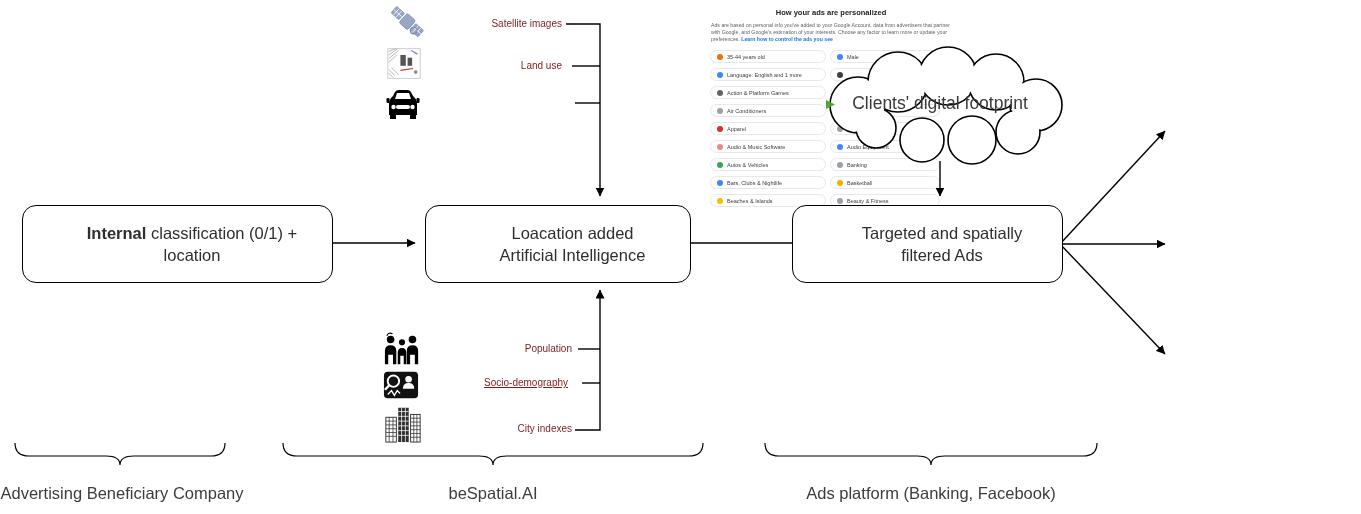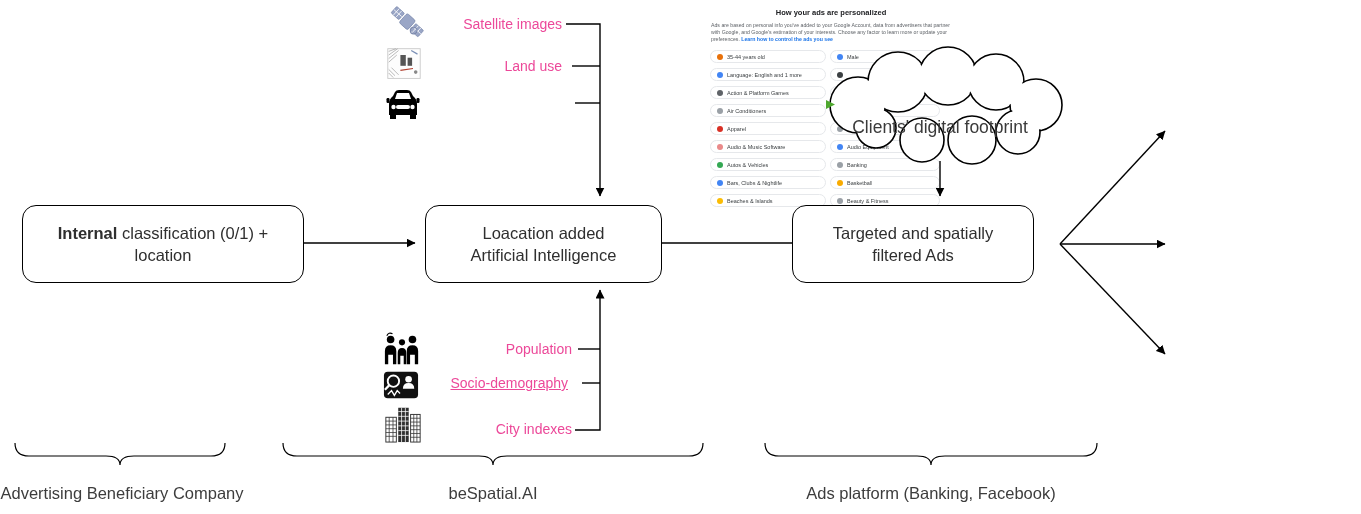--- a/index.html
+++ b/index.html
@@ -3,38 +3,38 @@
 <meta charset="utf-8">
 <style>
   html,body{margin:0;padding:0;background:#fff;}
   #stage{position:relative;width:1183px;height:514px;background:#fff;overflow:hidden;
          font-family:"Liberation Sans",sans-serif;color:#333;}
   .abs{position:absolute;}
   .z1{z-index:1;}.z2{z-index:2;}.z3{z-index:3;}
   
   .flowbox{border:1.4px solid #000;border-radius:14px;background:#fff;
            display:flex;flex-direction:column;align-items:center;justify-content:center;
-           font-size:16.5px;line-height:22px;text-align:center;color:#2f2f2f;}
-  
-  .in-label{font-size:14px;color:#ec4899;height:20px;line-height:20px;text-align:right;}
+           font-size:16.5px;line-height:22px;text-align:center;color:#2f2f2f;padding-left:29px;}
+  
+  .in-label{font-size:10px;color:#7f1d1d;height:20px;line-height:20px;text-align:right;}
   
   #ads-panel{left:701px;top:5px;width:260px;height:206px;background:#fff;}
   .panel-title{position:absolute;left:0;top:3px;width:100%;text-align:center;
                font-size:7.5px;font-weight:bold;color:#202124;}
   .panel-body{position:absolute;left:10px;top:17px;width:240px;font-size:5.2px;
               line-height:7px;color:#5f6368;}
   .panel-link{color:#1a73e8;font-weight:bold;}
   .pill-col{position:absolute;display:flex;flex-direction:column;gap:5px;}
   .pill{height:13px;border:1px solid #e6e8eb;border-radius:8px;background:#fff;
         display:flex;align-items:center;gap:4px;padding:0 6px;box-sizing:border-box;}
   .dot{width:6px;height:6px;border-radius:50%;flex:none;background:#9aa0a6;}
   .pill-label{font-size:5.5px;color:#3c4043;white-space:nowrap;overflow:hidden;}
   
   #cloud-label{left:832px;top:93px;width:216px;text-align:center;
-               font-size:17.5px;color:#3a3a3a;margin-top:24px;}
+               font-size:17.5px;color:#3a3a3a;}
   
   .section-label{top:484px;width:320px;text-align:center;font-size:16.5px;color:#3d3d3d;}
   svg{display:block;}
 </style>
 </head>
 <body>
 
 <div id="stage">
 
   <div id="ads-panel" class="abs z1">

